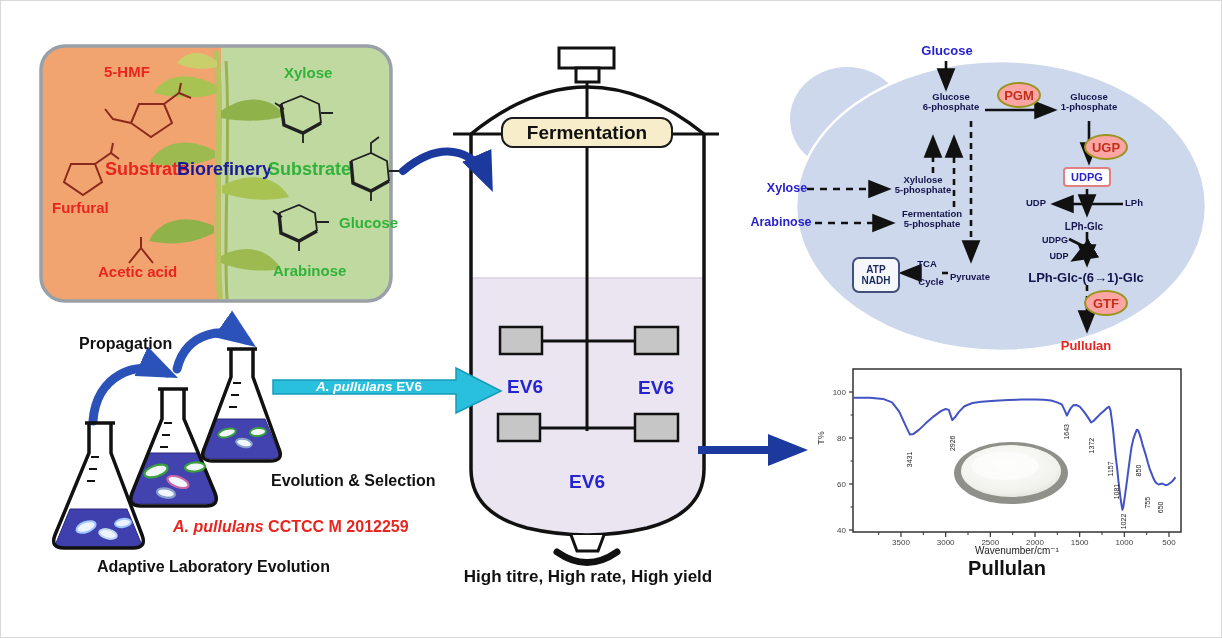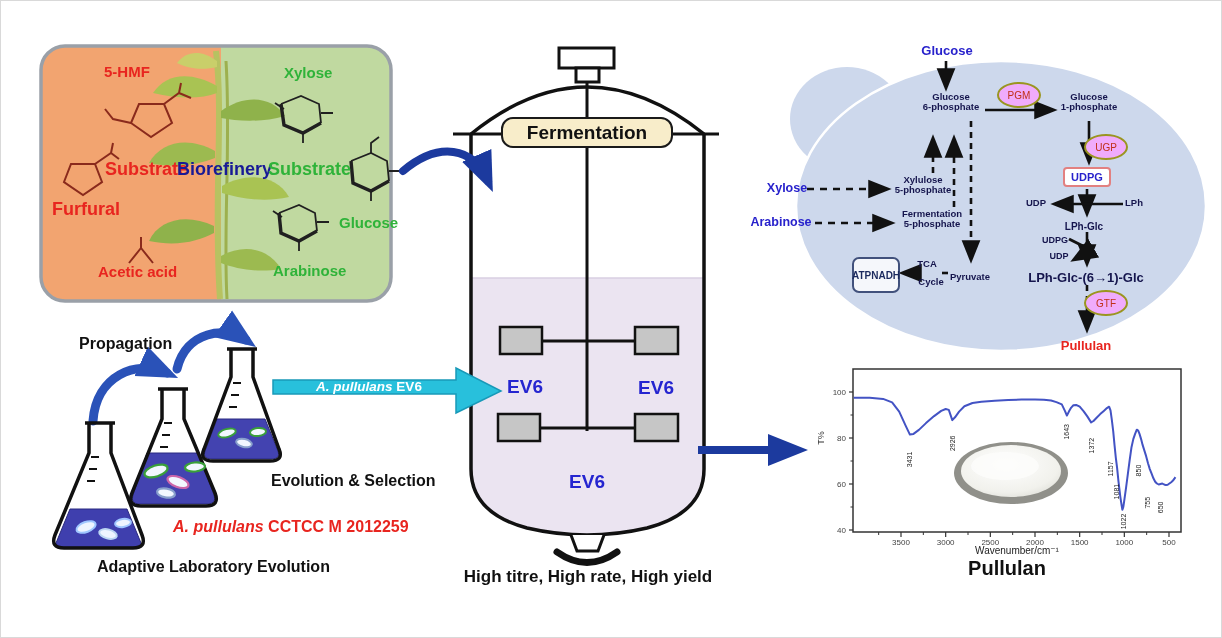--- a/index.html
+++ b/index.html
@@ -5,30 +5,30 @@
   html,body{margin:0;padding:0;background:#ffffff;}
   .stage{position:relative;width:1222px;height:638px;background:#fff;overflow:hidden;
          font-family:"Liberation Sans","DejaVu Sans",sans-serif;border:1px solid #d9d9d9;box-sizing:border-box;}
   svg{position:absolute;left:0;top:0;}
   .lbl{position:absolute;font-weight:bold;white-space:nowrap;line-height:1.05;z-index:3;color:#111;}
   .c{transform:translate(-50%,-50%);text-align:center;}
   .rot{transform:translate(-50%,-50%) rotate(-90deg);}
   .red{color:#e8251f;} .green{color:#2fb339;} .navy{color:#181a96;} .blue{color:#2822cc;}
   .pw{color:#15154d;font-size:9.5px;}
   .oval{position:absolute;z-index:3;transform:translate(-50%,-50%);width:40px;height:22px;border-radius:50%;
-        background:#f0abfc;border:2px solid #9a9520;color:#c03018;font-weight:normal;font-size:10px;
+        background:#fca5a5;border:2px solid #9a9520;color:#c03018;font-weight:bold;font-size:13px;
         display:flex;align-items:center;justify-content:center;}
   .boxbadge{position:absolute;z-index:3;display:flex;align-items:center;justify-content:center;
         font-weight:bold;box-sizing:border-box;}
   #ferm-title{left:500px;top:116px;width:172px;height:31px;background:#f8edca;border:2px solid #1a1a1a;
         border-radius:12px;font-size:19px;color:#111;}
   #udpg-box{left:1062px;top:166px;width:48px;height:20px;background:#fff;border:2px solid #e28080;
         border-radius:4px;font-size:11px;color:#2822cc;}
   #atp-box{left:851px;top:256px;width:48px;height:36px;background:rgba(255,255,255,.8);
-        border:2px solid #41517c;border-radius:7px;font-size:10px;color:#1b2a5e;line-height:1.1;}
+        border:2px solid #41517c;border-radius:7px;font-size:10px;color:#1b2a5e;flex-direction:column;line-height:1.1;}
   .twoline{line-height:10px;}
 </style>
 </head>
 <body>
 
 <div class="stage">
 
 <svg id="art" width="1222" height="638" viewBox="0 0 1222 638">
   <defs>
     <marker id="mkB" viewBox="0 0 10 8" refX="8" refY="4" markerWidth="9" markerHeight="8" orient="auto">
@@ -245,21 +245,21 @@
           <text x="1162.46" y="512.2" font-size="7" fill="#222" transform="rotate(-90 1162.46 512.2)">650</text>
         </g>
   </g>
 </svg>
 
 <div class="lbl red" style="left:103px;top:63px;font-size:15px;">5-HMF</div>
 <div class="lbl green" style="left:283px;top:64px;font-size:15px;">Xylose</div>
 <div class="lbl red" style="left:104px;top:159px;font-size:18px;">Substrate</div>
 <div class="lbl navy" style="left:176px;top:159px;font-size:18px;">Biorefinery</div>
 <div class="lbl green" style="left:267px;top:159px;font-size:18px;">Substrate</div>
-<div class="lbl red" style="left:51px;top:199px;font-size:18px;">Furfural</div>
+<div class="lbl red" style="left:51px;top:199px;font-size:15px;">Furfural</div>
 <div class="lbl green" style="left:338px;top:214px;font-size:15px;">Glucose</div>
 <div class="lbl red" style="left:97px;top:263px;font-size:15px;">Acetic acid</div>
 <div class="lbl green" style="left:272px;top:262px;font-size:15px;">Arabinose</div>
 
 <div class="lbl" style="left:78px;top:335px;font-size:16px;">Propagation</div>
 <div class="lbl" style="left:222px;top:472px;font-size:16px;margin-left:48px;">Evolution &amp; Selection</div>
 <div class="lbl red" style="left:172px;top:518px;font-size:16px;"><i>A. pullulans</i><span> CCTCC M 2012259</span></div>
 <div class="lbl" style="left:96px;top:558px;font-size:16px;">Adaptive Laboratory Evolution</div>
 <div class="lbl c" style="left:368px;top:386px;font-size:13.5px;color:#fff;z-index:4;"><i>A. pullulans</i><span> EV6</span></div>
 

